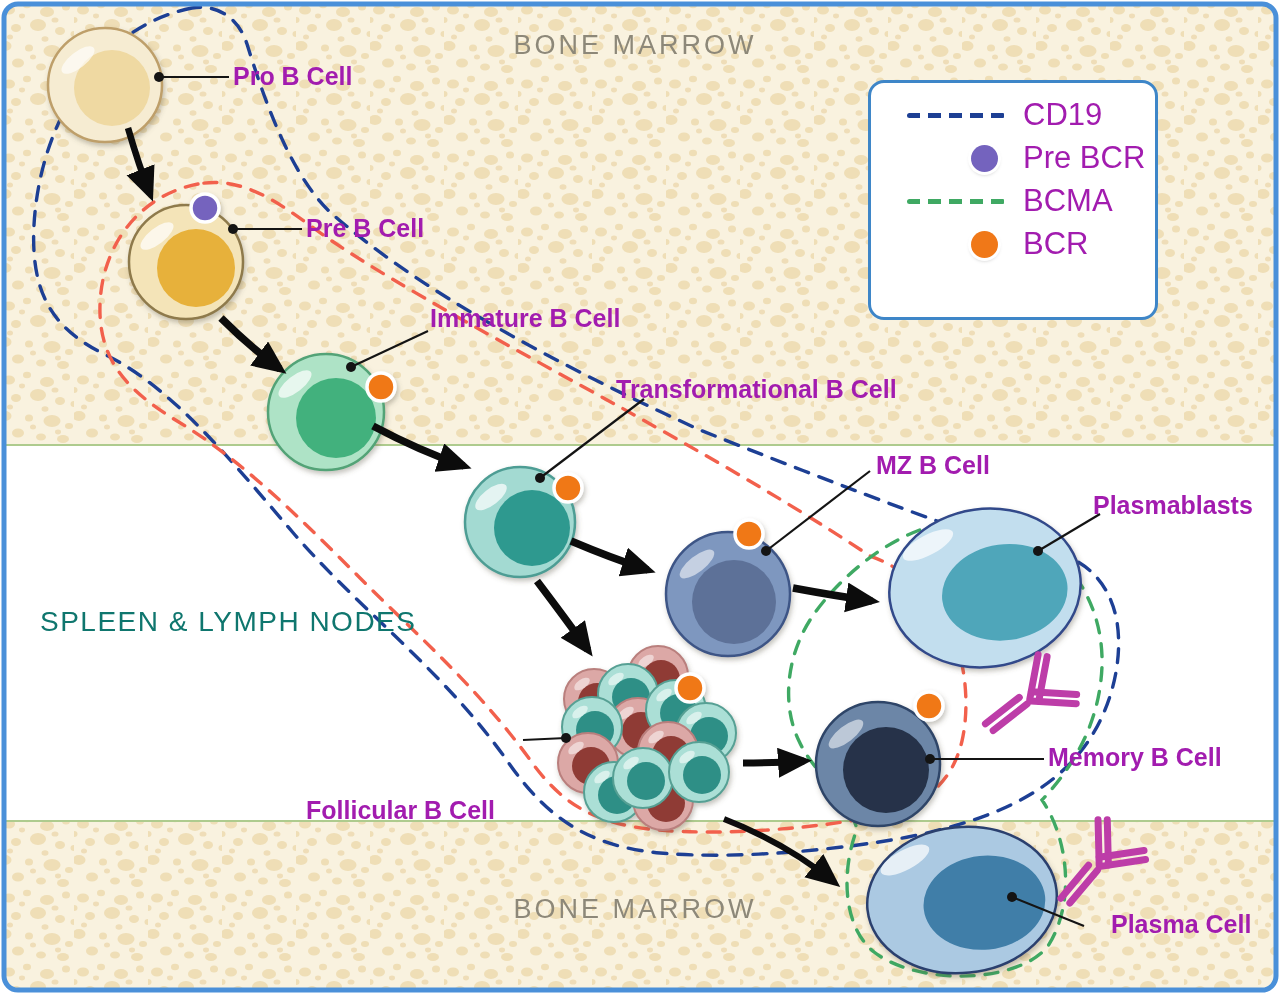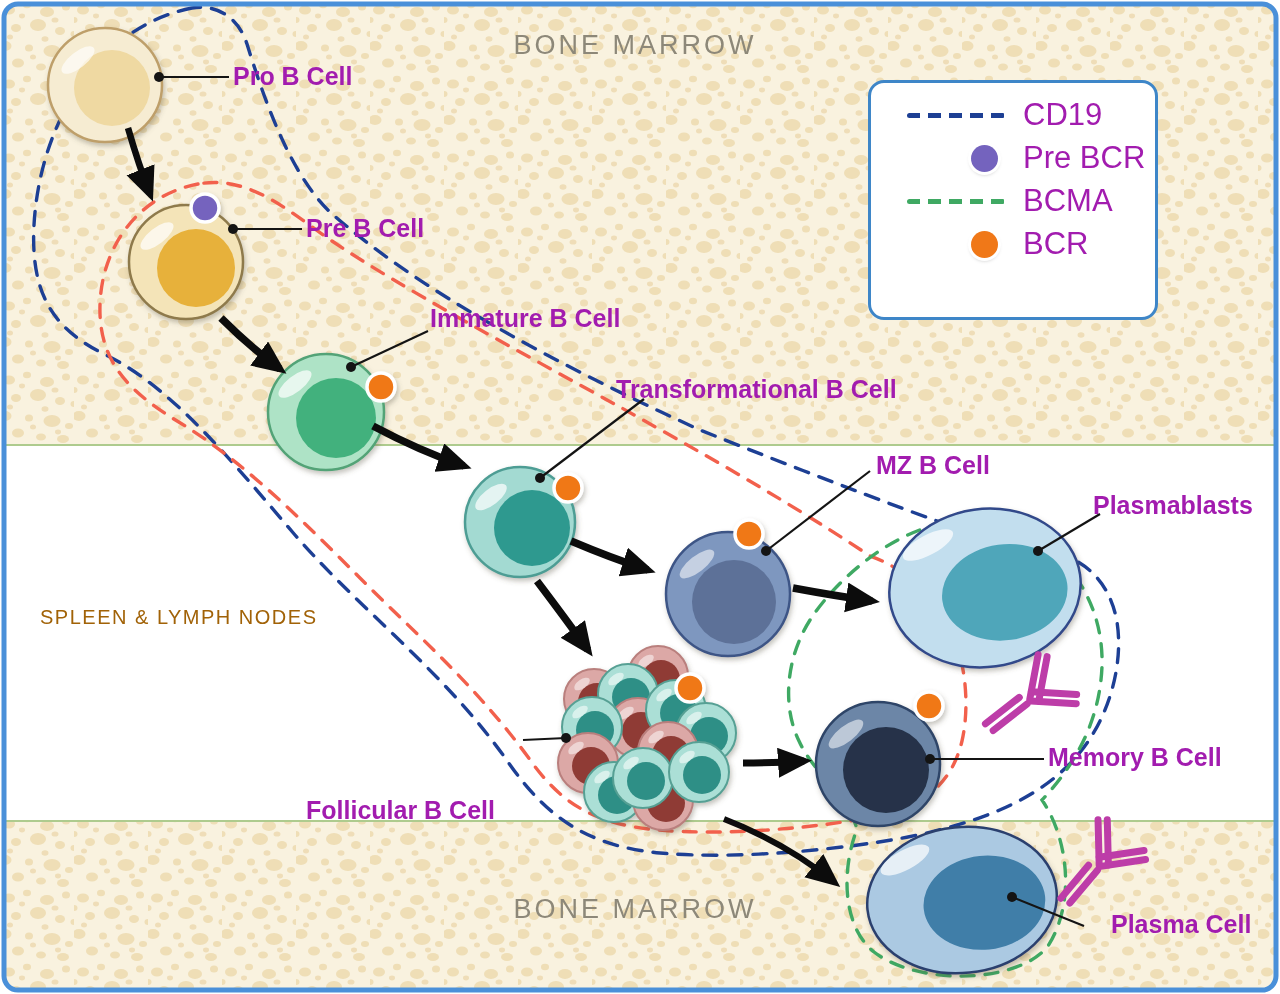--- a/index.html
+++ b/index.html
@@ -1,21 +1,21 @@
 <!DOCTYPE html>
 <html><head>
 <meta charset="utf-8">
 <style>
   html,body{margin:0;padding:0;background:#ffffff;}
   .figure{position:relative;width:1280px;height:994px;font-family:"Liberation Sans",sans-serif;overflow:hidden;background:#fff;}
   .figure svg{position:absolute;left:0;top:0;}
   .cell-label{position:absolute;font-size:25px;font-weight:bold;color:#a21caf;white-space:nowrap;line-height:1.1;}
   .region-label{position:absolute;font-weight:normal;white-space:nowrap;}
   .region-bm{color:#8d8879;font-size:27px;letter-spacing:3px;width:410px;text-align:center;}
-  .region-spleen{color:#a16207;font-size:20px;letter-spacing:1.5px;}
+  .region-spleen{color:#0f766e;font-size:28px;letter-spacing:1.5px;}
   .legend{position:absolute;left:868px;top:80px;width:290px;height:240px;background:#ffffff;border:3px solid #3e86c8;border-radius:16px;box-sizing:border-box;padding:16px 0 0 36px;display:flex;flex-direction:column;gap:11px;}
   .legend-row{display:flex;align-items:center;height:32px;}
   .legend-sample{width:98px;margin-right:18px;display:flex;align-items:center;justify-content:flex-end;}
   .dash-line{display:block;width:98px;height:5px;border-radius:3px;}
   .dash-cd19{background:repeating-linear-gradient(90deg,#1d3f94 0 13px,transparent 13px 21px);}
   .dash-cd20{background:repeating-linear-gradient(90deg,#f2604c 0 13px,transparent 13px 21px);}
   .dash-bcma{background:repeating-linear-gradient(90deg,#3fa963 0 13px,transparent 13px 21px);}
   .legend-dot{display:block;width:27px;height:27px;border-radius:50%;margin-right:7px;box-shadow:0 0 0 3px #fff,0 2px 4px rgba(0,0,0,.35);}
   .dot-prebcr{background:#7463be;}
   .dot-bcr{background:#f07818;}

